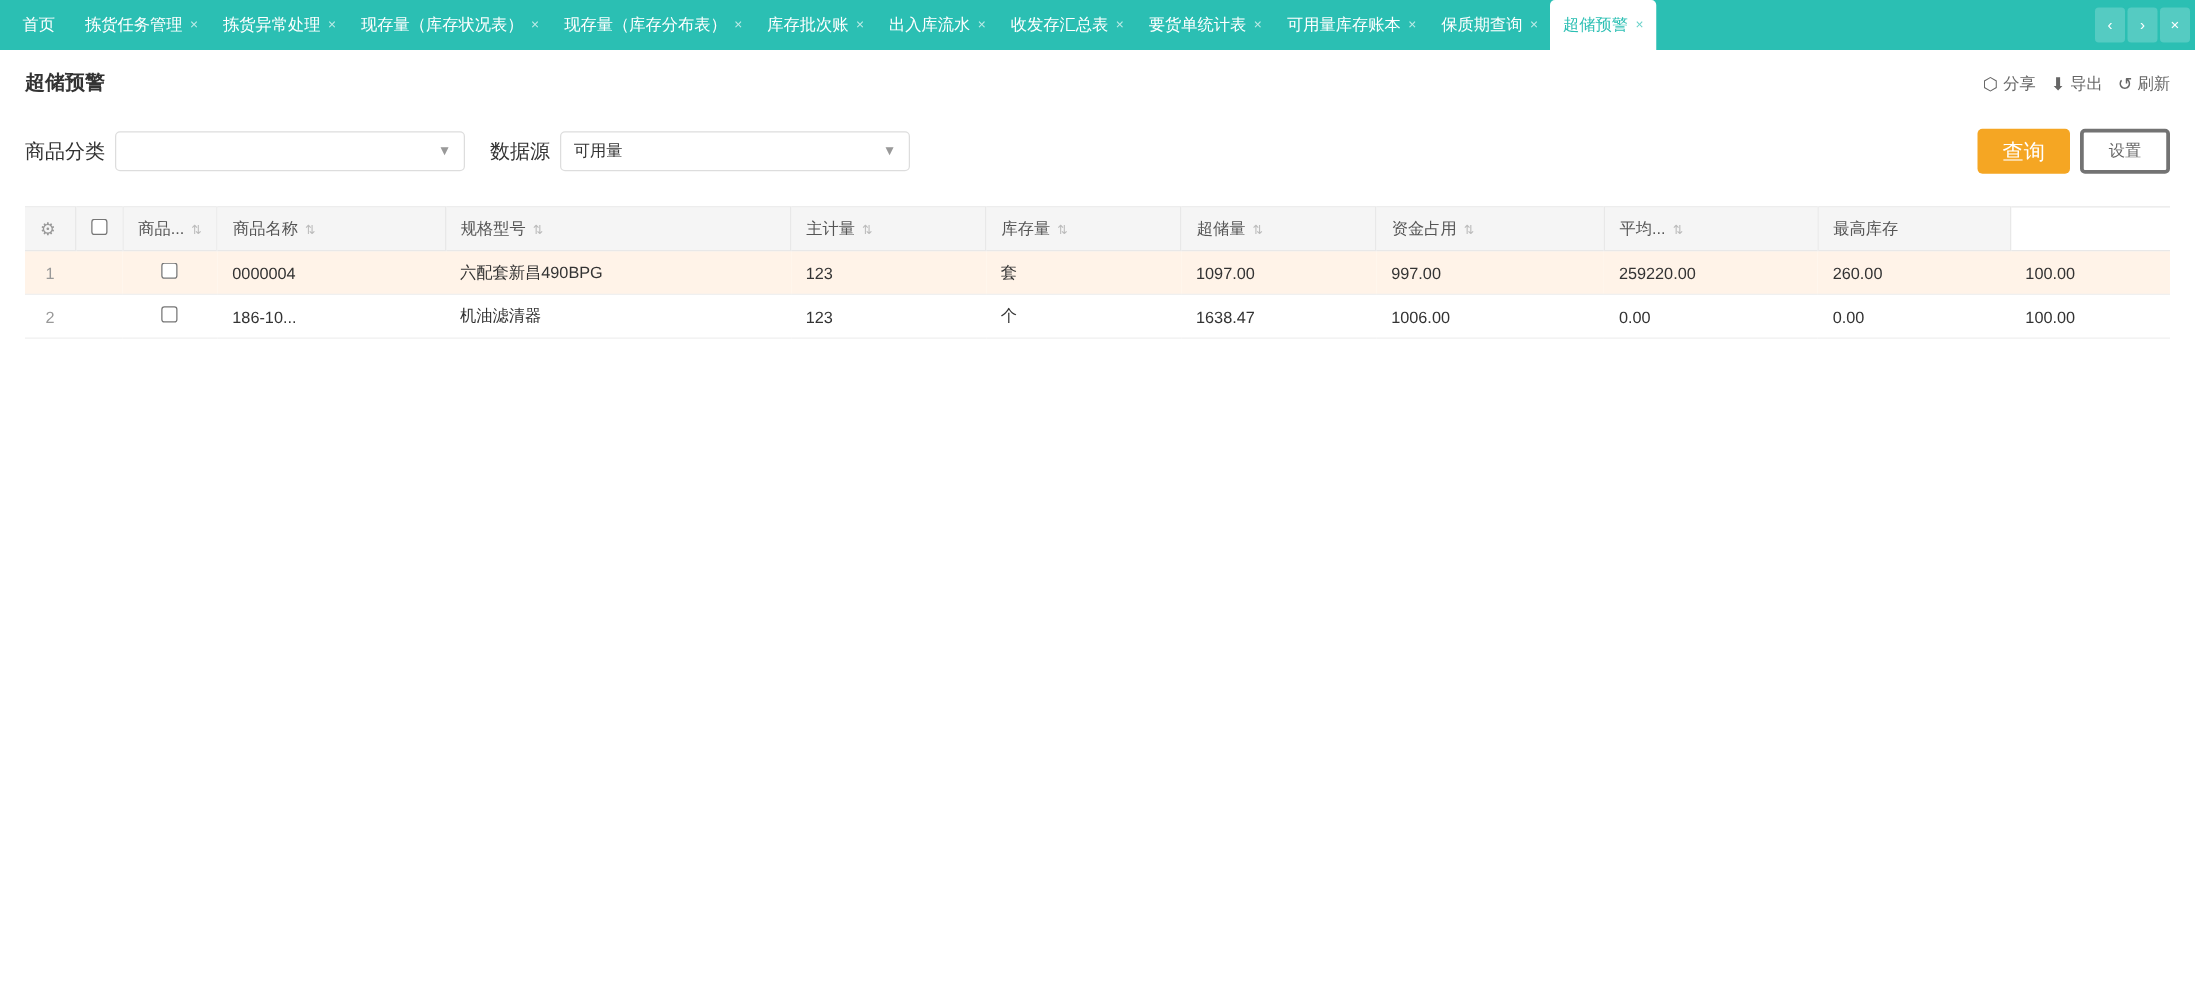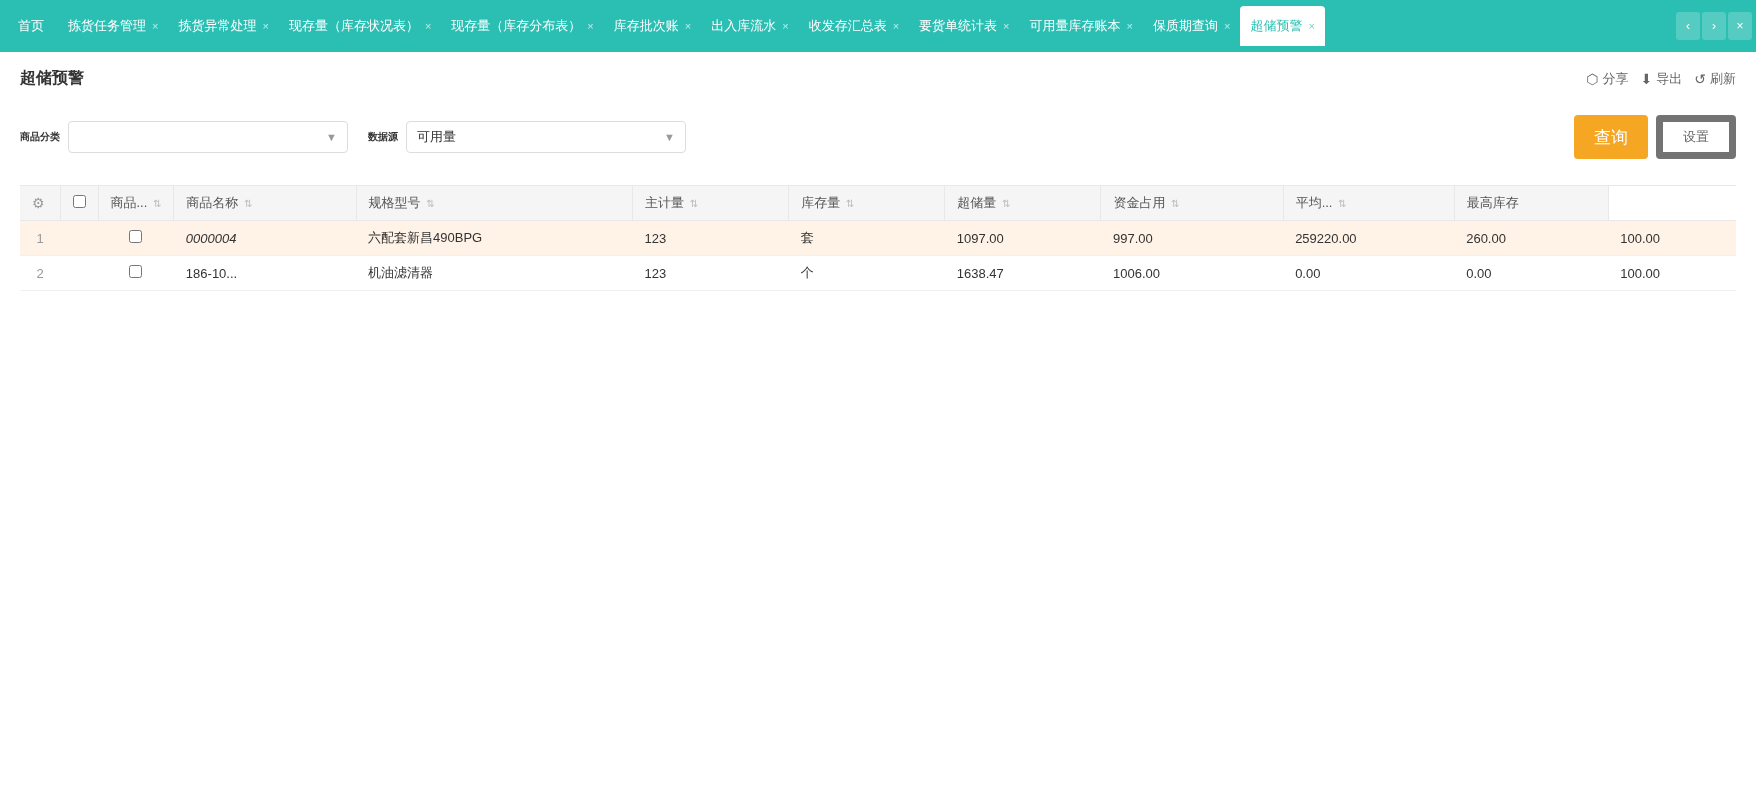--- a/index.html
+++ b/index.html
@@ -3,21 +3,21 @@
   <meta charset="utf-8">
   <style>
     * { box-sizing: border-box; margin: 0; padding: 0; }
     body { font-family: "Microsoft YaHei", Arial, sans-serif; font-size: 13px; background: #f5f5f5; color: #333; }
 
     
     .top-nav {
       display: flex;
       align-items: center;
       background: #2bbfb3;
-      height: 52px;
+      height: 40px;
       padding: 0 4px;
       overflow: hidden;
     }
     .nav-item {
       display: flex;
       align-items: center;
       padding: 0 10px;
       height: 40px;
       color: #fff;
       white-space: nowrap;
@@ -102,23 +102,22 @@
       margin-bottom: 16px;
       padding: 10px 0;
     }
     .filter-group {
       display: flex;
       align-items: center;
       gap: 8px;
     }
     .filter-label {
       color: #333;
-      font-size: 10px;
+      font-size: 16px;
       white-space: nowrap;
-      font-weight: bold;
     }
     .filter-select {
       border: 1px solid #ddd;
       border-radius: 4px;
       padding: 5px 10px;
       font-size: 13px;
       min-width: 280px;
       background: #fff;
       cursor: pointer;
       display: flex;
@@ -140,21 +139,21 @@
       color: #fff;
       border: none;
       border-radius: 4px;
       padding: 6px 20px;
       cursor: pointer;
       font-size: 17px;
     }
     .btn-setting {
       background: #fff;
       color: #666;
-      border: 7px solid #737373;
+      border: 3px solid #737373;
       border-radius: 4px;
       padding: 6px 20px;
       cursor: pointer;
       font-size: 13px;
     }
 
     
     .data-table {
       width: 100%;
       border-collapse: collapse;
@@ -354,21 +353,21 @@
         </th>
       </tr>
     </thead>
     <tbody id="table-body">
     <tr>
           <td class="row-num" style="background: rgb(255, 243, 232);">1</td>
       <td class="gear-cell" style="background:#fff3e8;"></td>
       <td class="checkbox-cell" style="background:#fff3e8;">
         <input type="checkbox" style="">
       </td>
-      <td style="background:#fff3e8;font-style:italic;">0000004</td>
+      <td style="background:#fff3e8;">0000004</td>
       <td style="background:#fff3e8;">六配套新昌490BPG</td>
       <td style="background:#fff3e8;">123</td>
       <td style="background:#fff3e8;">套</td>
       <td style="background:#fff3e8;">1097.00</td>
       <td style="background:#fff3e8;">997.00</td>
       <td style="background:#fff3e8;">259220.00</td>
       <td style="background:#fff3e8;">260.00</td>
       <td style="background:#fff3e8;">100.00</td>
     </tr>
         <tr>

